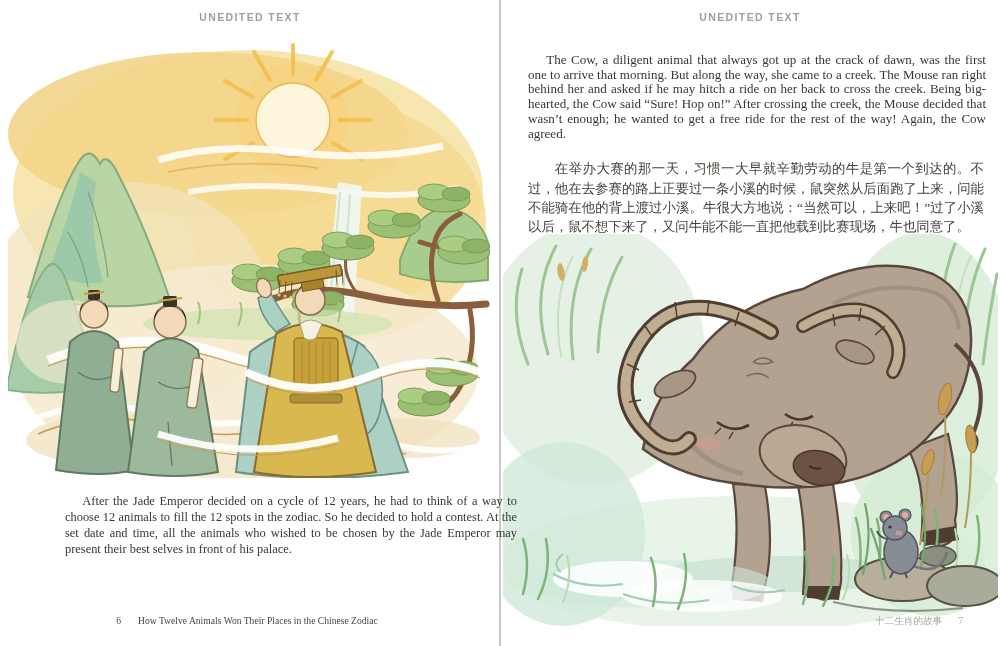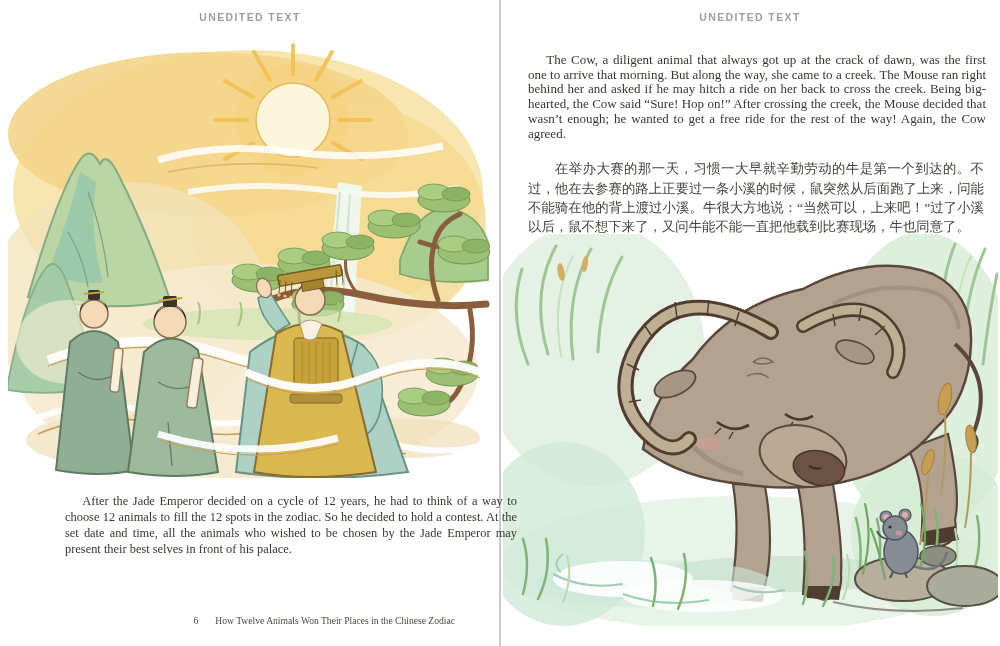--- a/index.html
+++ b/index.html
@@ -10,21 +10,21 @@
                font-family:"Liberation Sans", sans-serif;font-weight:bold;
                font-size:10.5px;letter-spacing:1.4px;color:#9e9e9e;}
   .hdr-left{left:0;} .hdr-right{left:500px;}
   .para-en{position:absolute;text-align:justify;text-indent:1.4em;}
   .en-left{left:28px;top:481px;width:452px;font-size:12.4px;line-height:16px;margin-left:37px;}
   .en-right{left:528px;top:40px;width:458px;font-size:13px;line-height:14.7px;}
   .para-zh{position:absolute;text-align:justify;text-indent:2em;color:#45413a;}
   .zh-left{left:28px;top:545px;width:452px;font-size:13.6px;line-height:21.5px;}
   .zh-right{left:528px;top:146px;width:456px;font-size:13.4px;line-height:19.3px;}
   .footer{position:absolute;top:615px;font-size:9.6px;color:#4a463e;}
-  .ft-left{left:25px;width:430px;text-align:right;}
+  .ft-left{left:32px;width:430px;text-align:center;}
   .ft-left .pgnum{margin-right:17px;}
   .ft-right{left:500px;width:463px;text-align:right;color:#aba49c;}
   .ft-right .pgnum{margin-left:16px;}
   .illus{position:absolute;}
   .illus-left{left:8px;top:42px;}
   .illus-right{left:503px;top:234px;}
 </style>
 </head>
 <body>
 
@@ -289,14 +289,17 @@
     </g>
   </svg>
 
   <p class="para-en en-left">After the Jade Emperor decided on a cycle of 12 years, he had to think of a way to choose 12 animals to fill the 12 spots in the zodiac. So he decided to hold a contest. At the set date and time, all the animals who wished to be chosen by the Jade Emperor may present their best selves in front of his palace.</p>
   <div class="footer ft-left">
     <span class="pgnum">6</span><span>How Twelve Animals Won Their Places in the Chinese Zodiac</span>
   </div>
 
   <p class="para-en en-right">The Cow, a diligent animal that always got up at the crack of dawn, was the first one to arrive that morning. But along the way, she came to a creek. The Mouse ran right behind her and asked if he may hitch a ride on her back to cross the creek. Being big-hearted, the Cow said “Sure! Hop on!” After crossing the creek, the Mouse decided that wasn’t enough; he wanted to get a free ride for the rest of the way! Again, the Cow agreed.</p>
   <p class="para-zh zh-right">在举办大赛的那一天，习惯一大早就辛勤劳动的牛是第一个到达的。不过，他在去参赛的路上正要过一条小溪的时候，鼠突然从后面跑了上来，问能不能骑在他的背上渡过小溪。牛很大方地说：“当然可以，上来吧！”过了小溪以后，鼠不想下来了，又问牛能不能一直把他载到比赛现场，牛也同意了。</p>
+  <div class="footer ft-right">
+    <span>十二生肖的故事</span><span class="pgnum">7</span>
+  </div>
 
 </div>
 
 </body></html>

